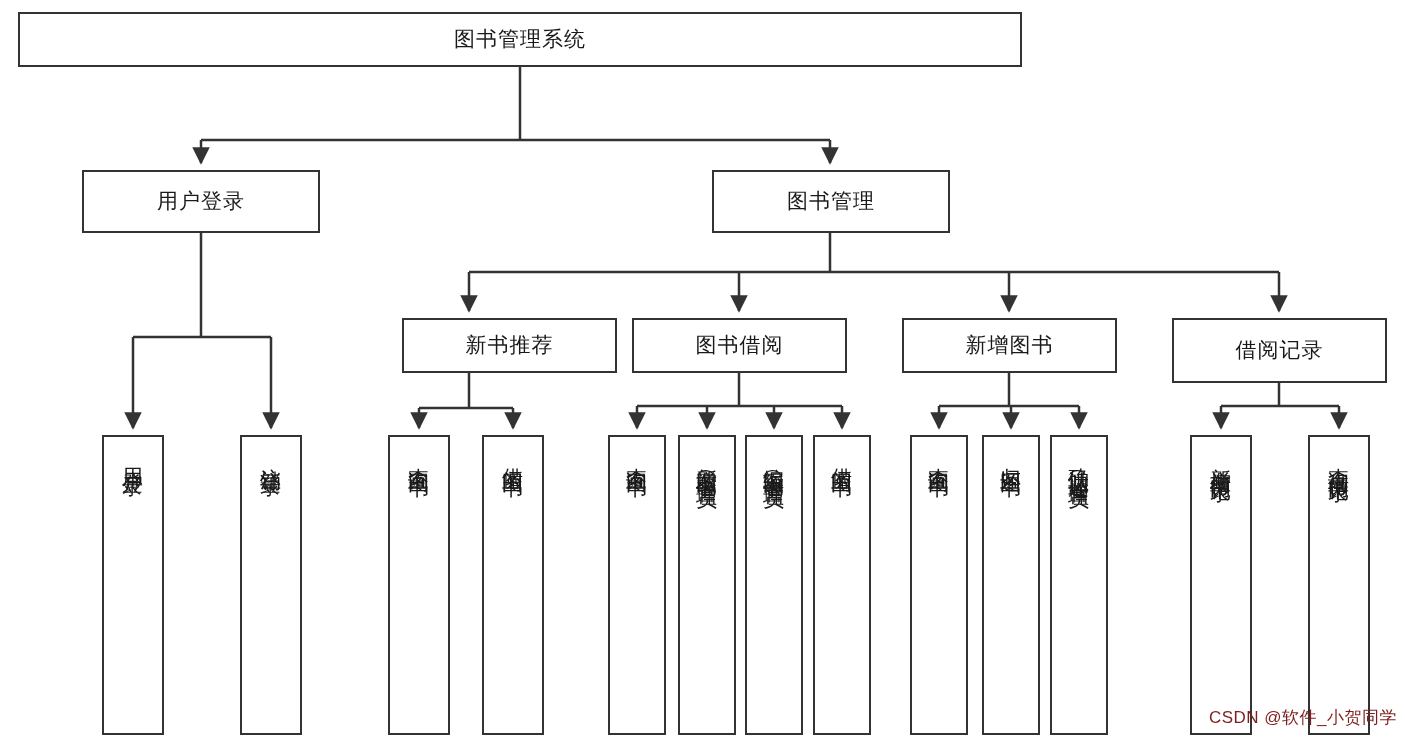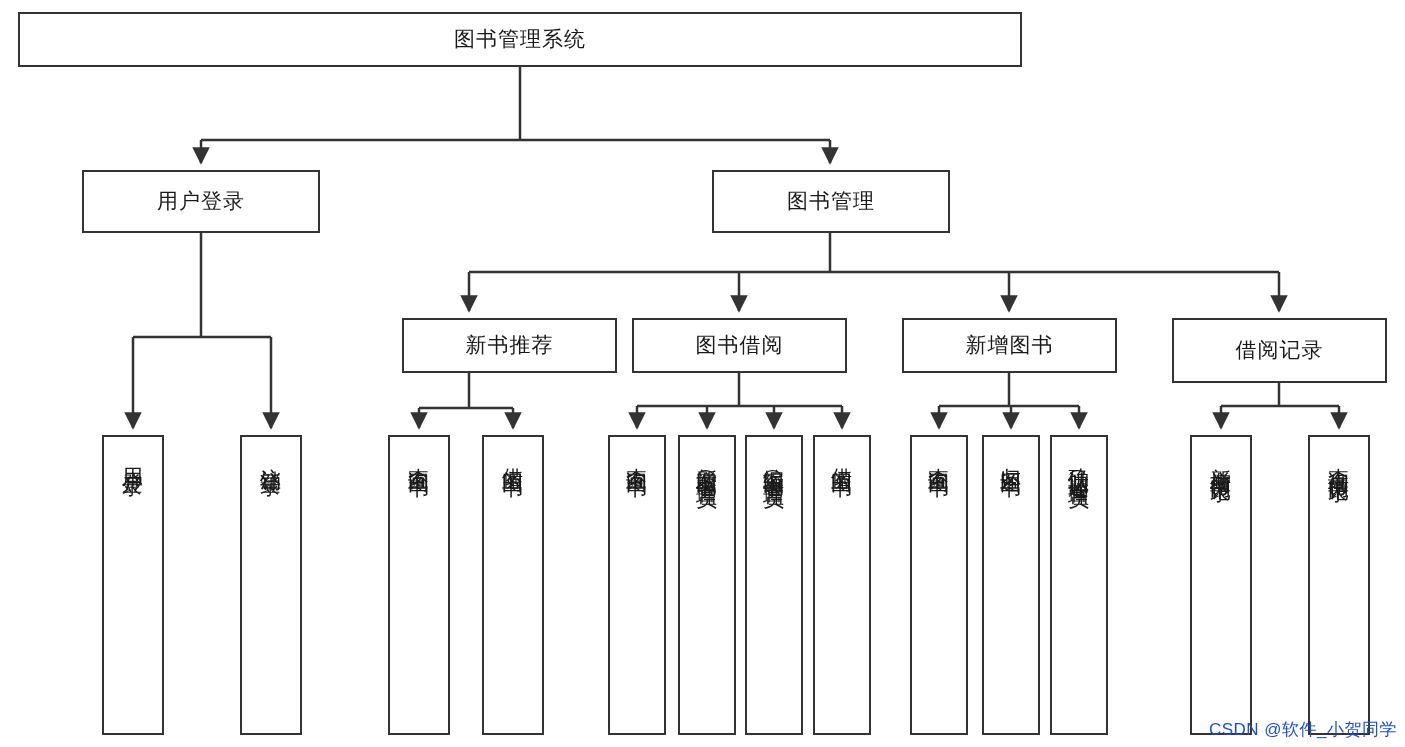--- a/index.html
+++ b/index.html
@@ -52,23 +52,23 @@
     writing-mode: vertical-rl;
     text-orientation: upright;
     font-size: 21px;
     letter-spacing: 3px;
     line-height: 1;
     white-space: nowrap;
   }
   #watermark {
     position: absolute;
     right: 8px;
-    bottom: 6px;
+    bottom: 18px;
     font-size: 17px;
-    color: #1d4ed8;
+    color: #7f1d1d;
     letter-spacing: 0.5px;
     z-index: 3;
     white-space: nowrap;
   }
 </style>
 </head>
 <body>
 
 <div id="diagram-root">
 

